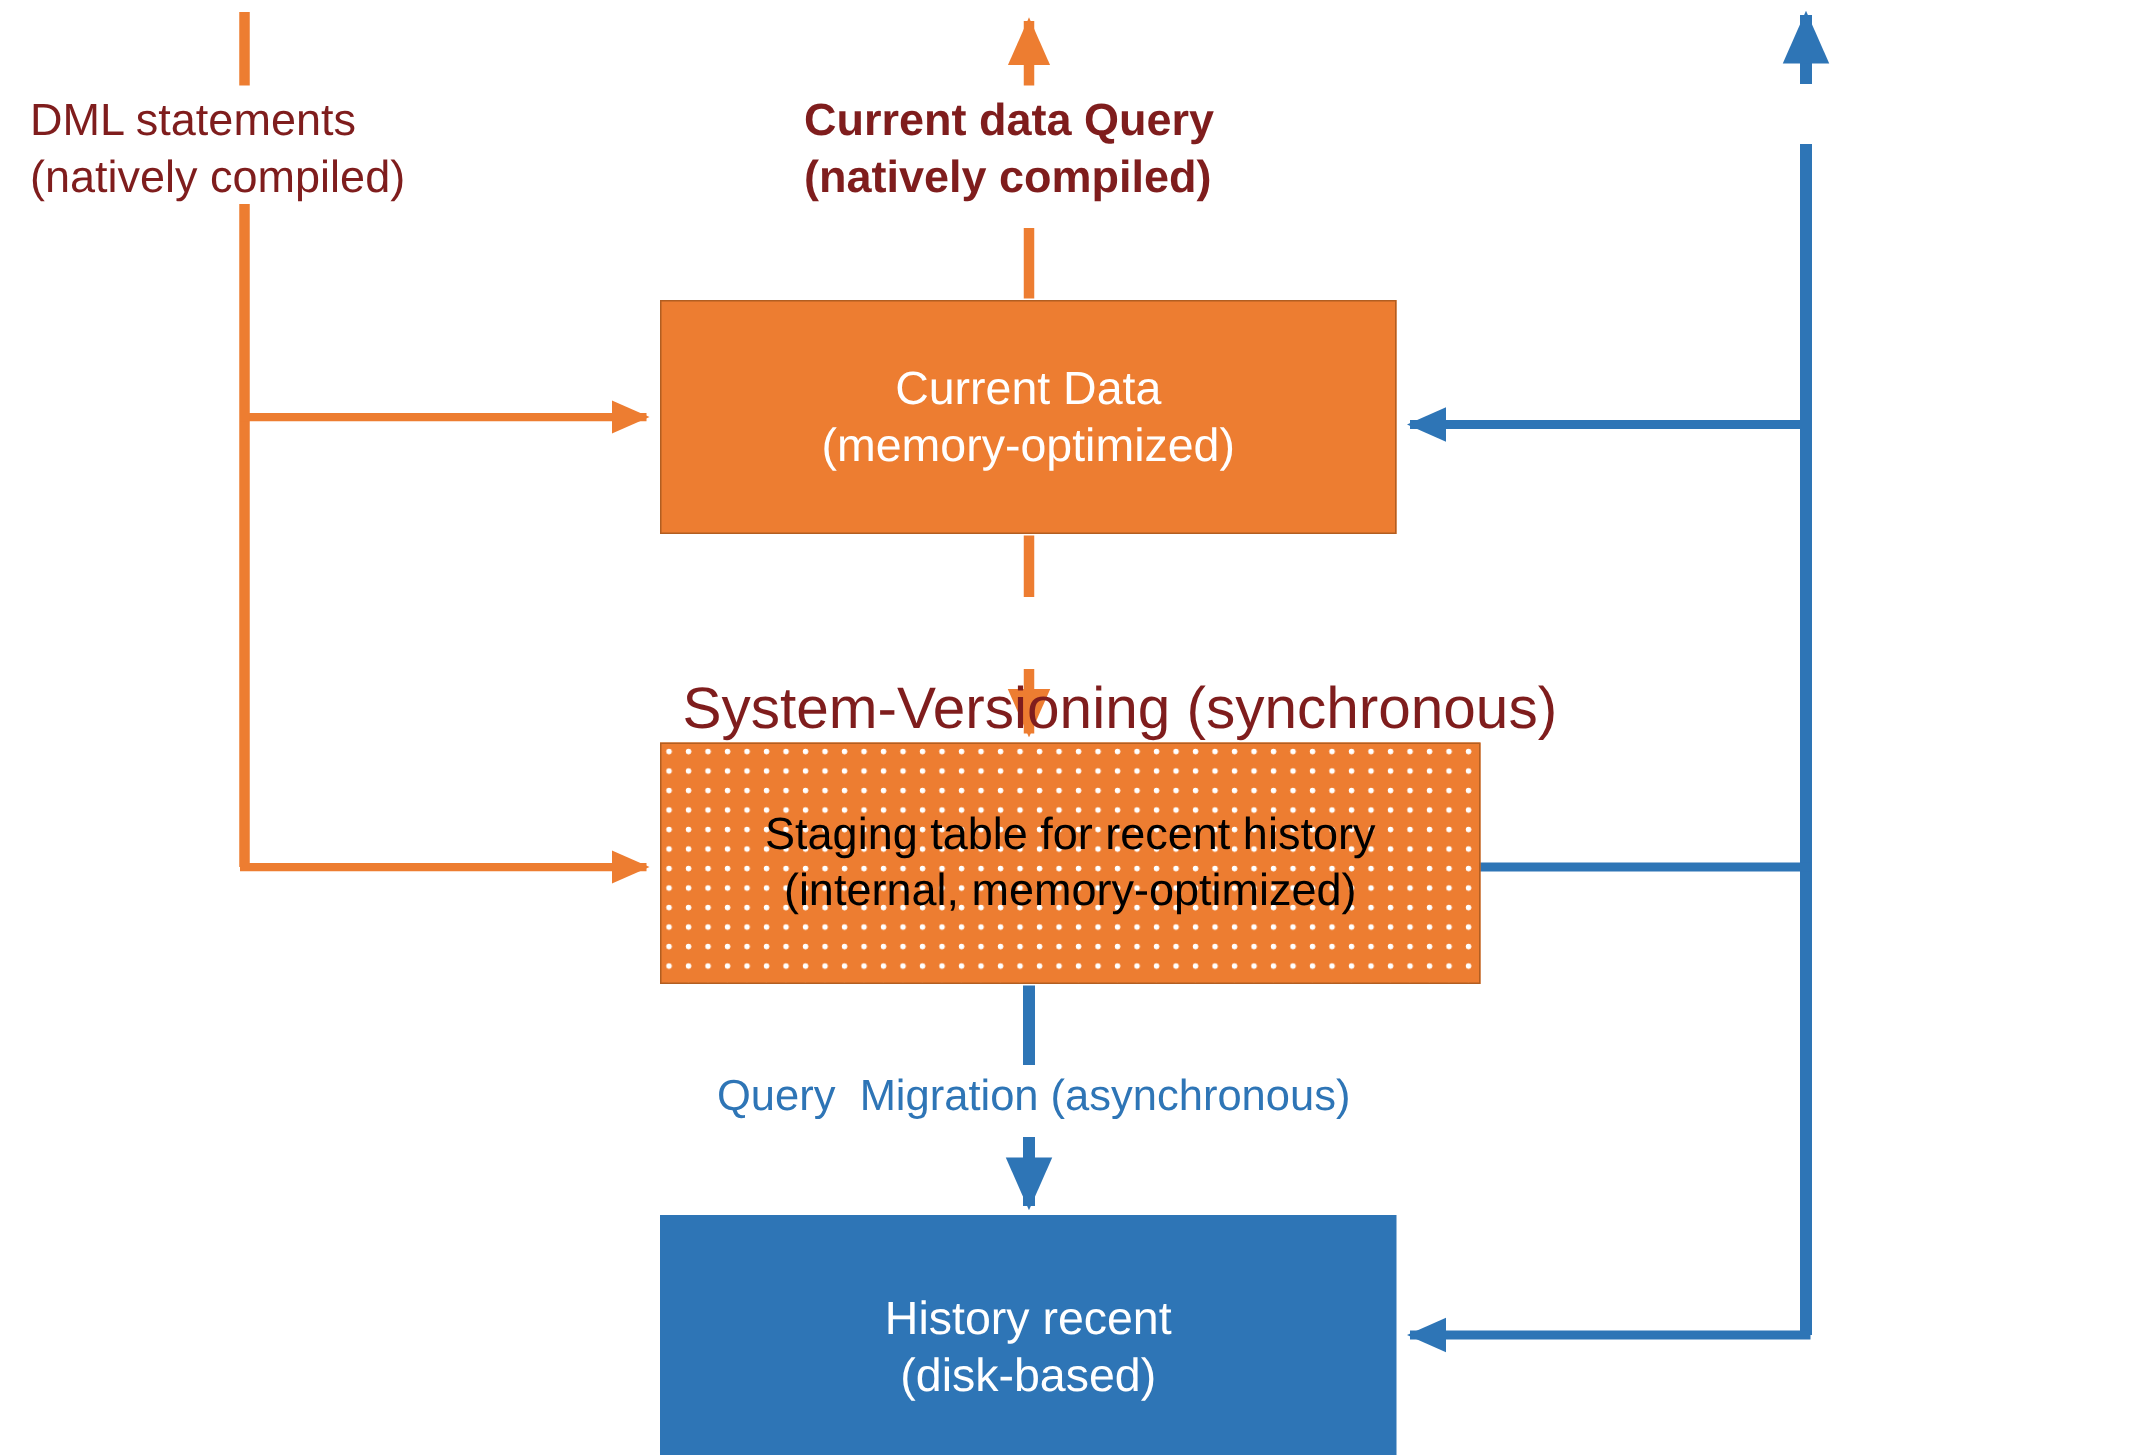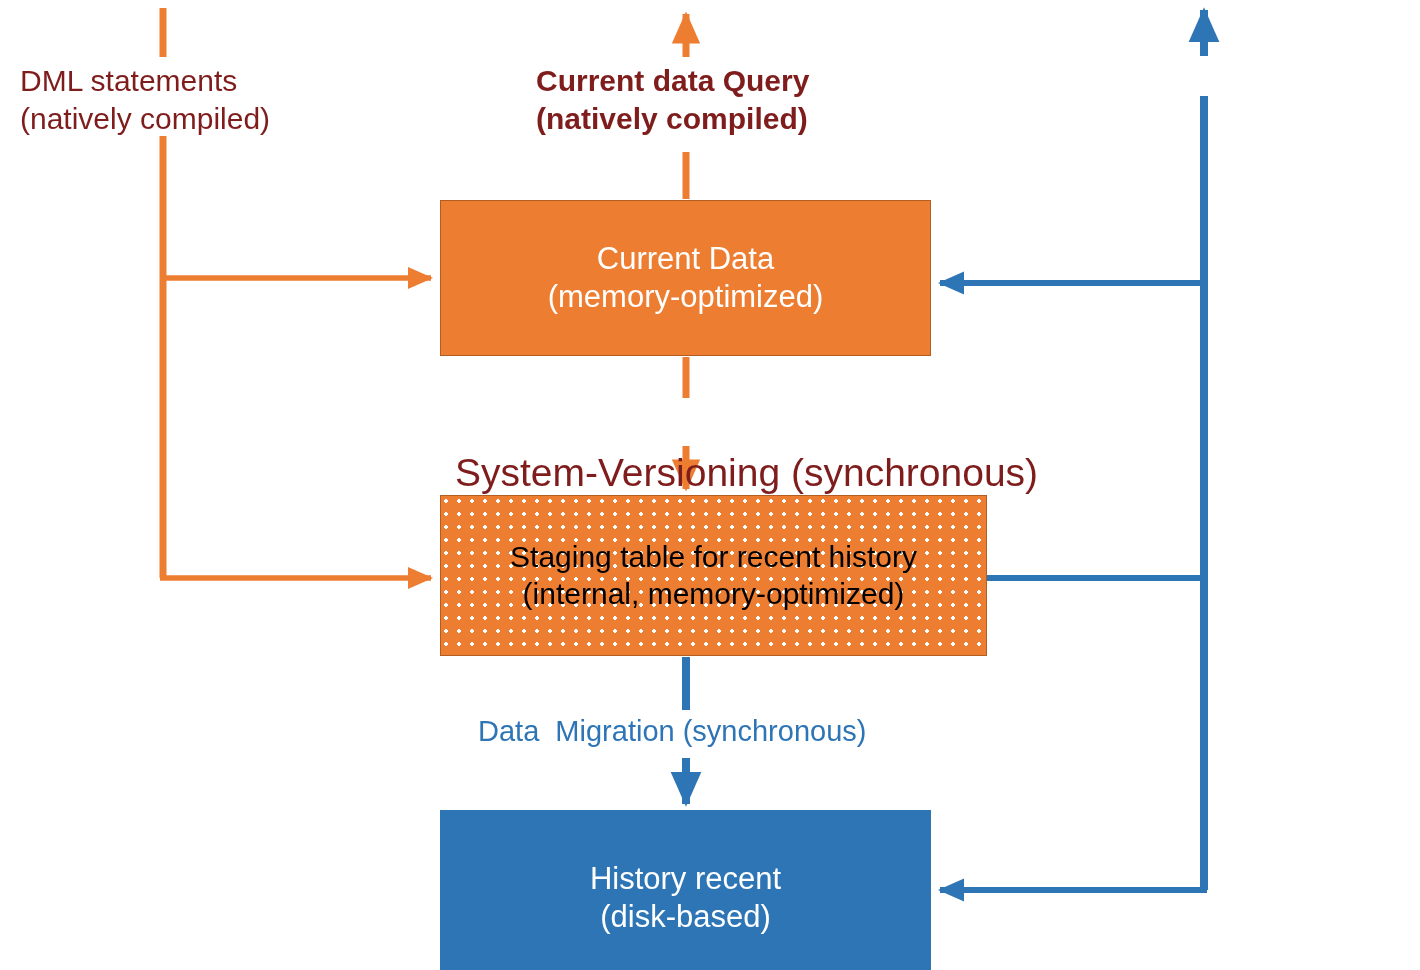--- a/index.html
+++ b/index.html
@@ -199,15 +199,15 @@
 
   <div class="label orange" id="label-dml">DML statements
 (natively compiled)</div>
 
   <div class="label orange" id="label-current-query">Current data Query
 (natively compiled)</div>
 
 
   <div class="label orange" id="label-system-versioning">System-Versioning (synchronous)</div>
 
-  <div class="label blue" id="label-data-migration">Data  Migration (synchronous)</div>
+  <div class="label blue" id="label-data-migration">Query  Migration (asynchronous)</div>
 
 </div>
 
 </body></html>

